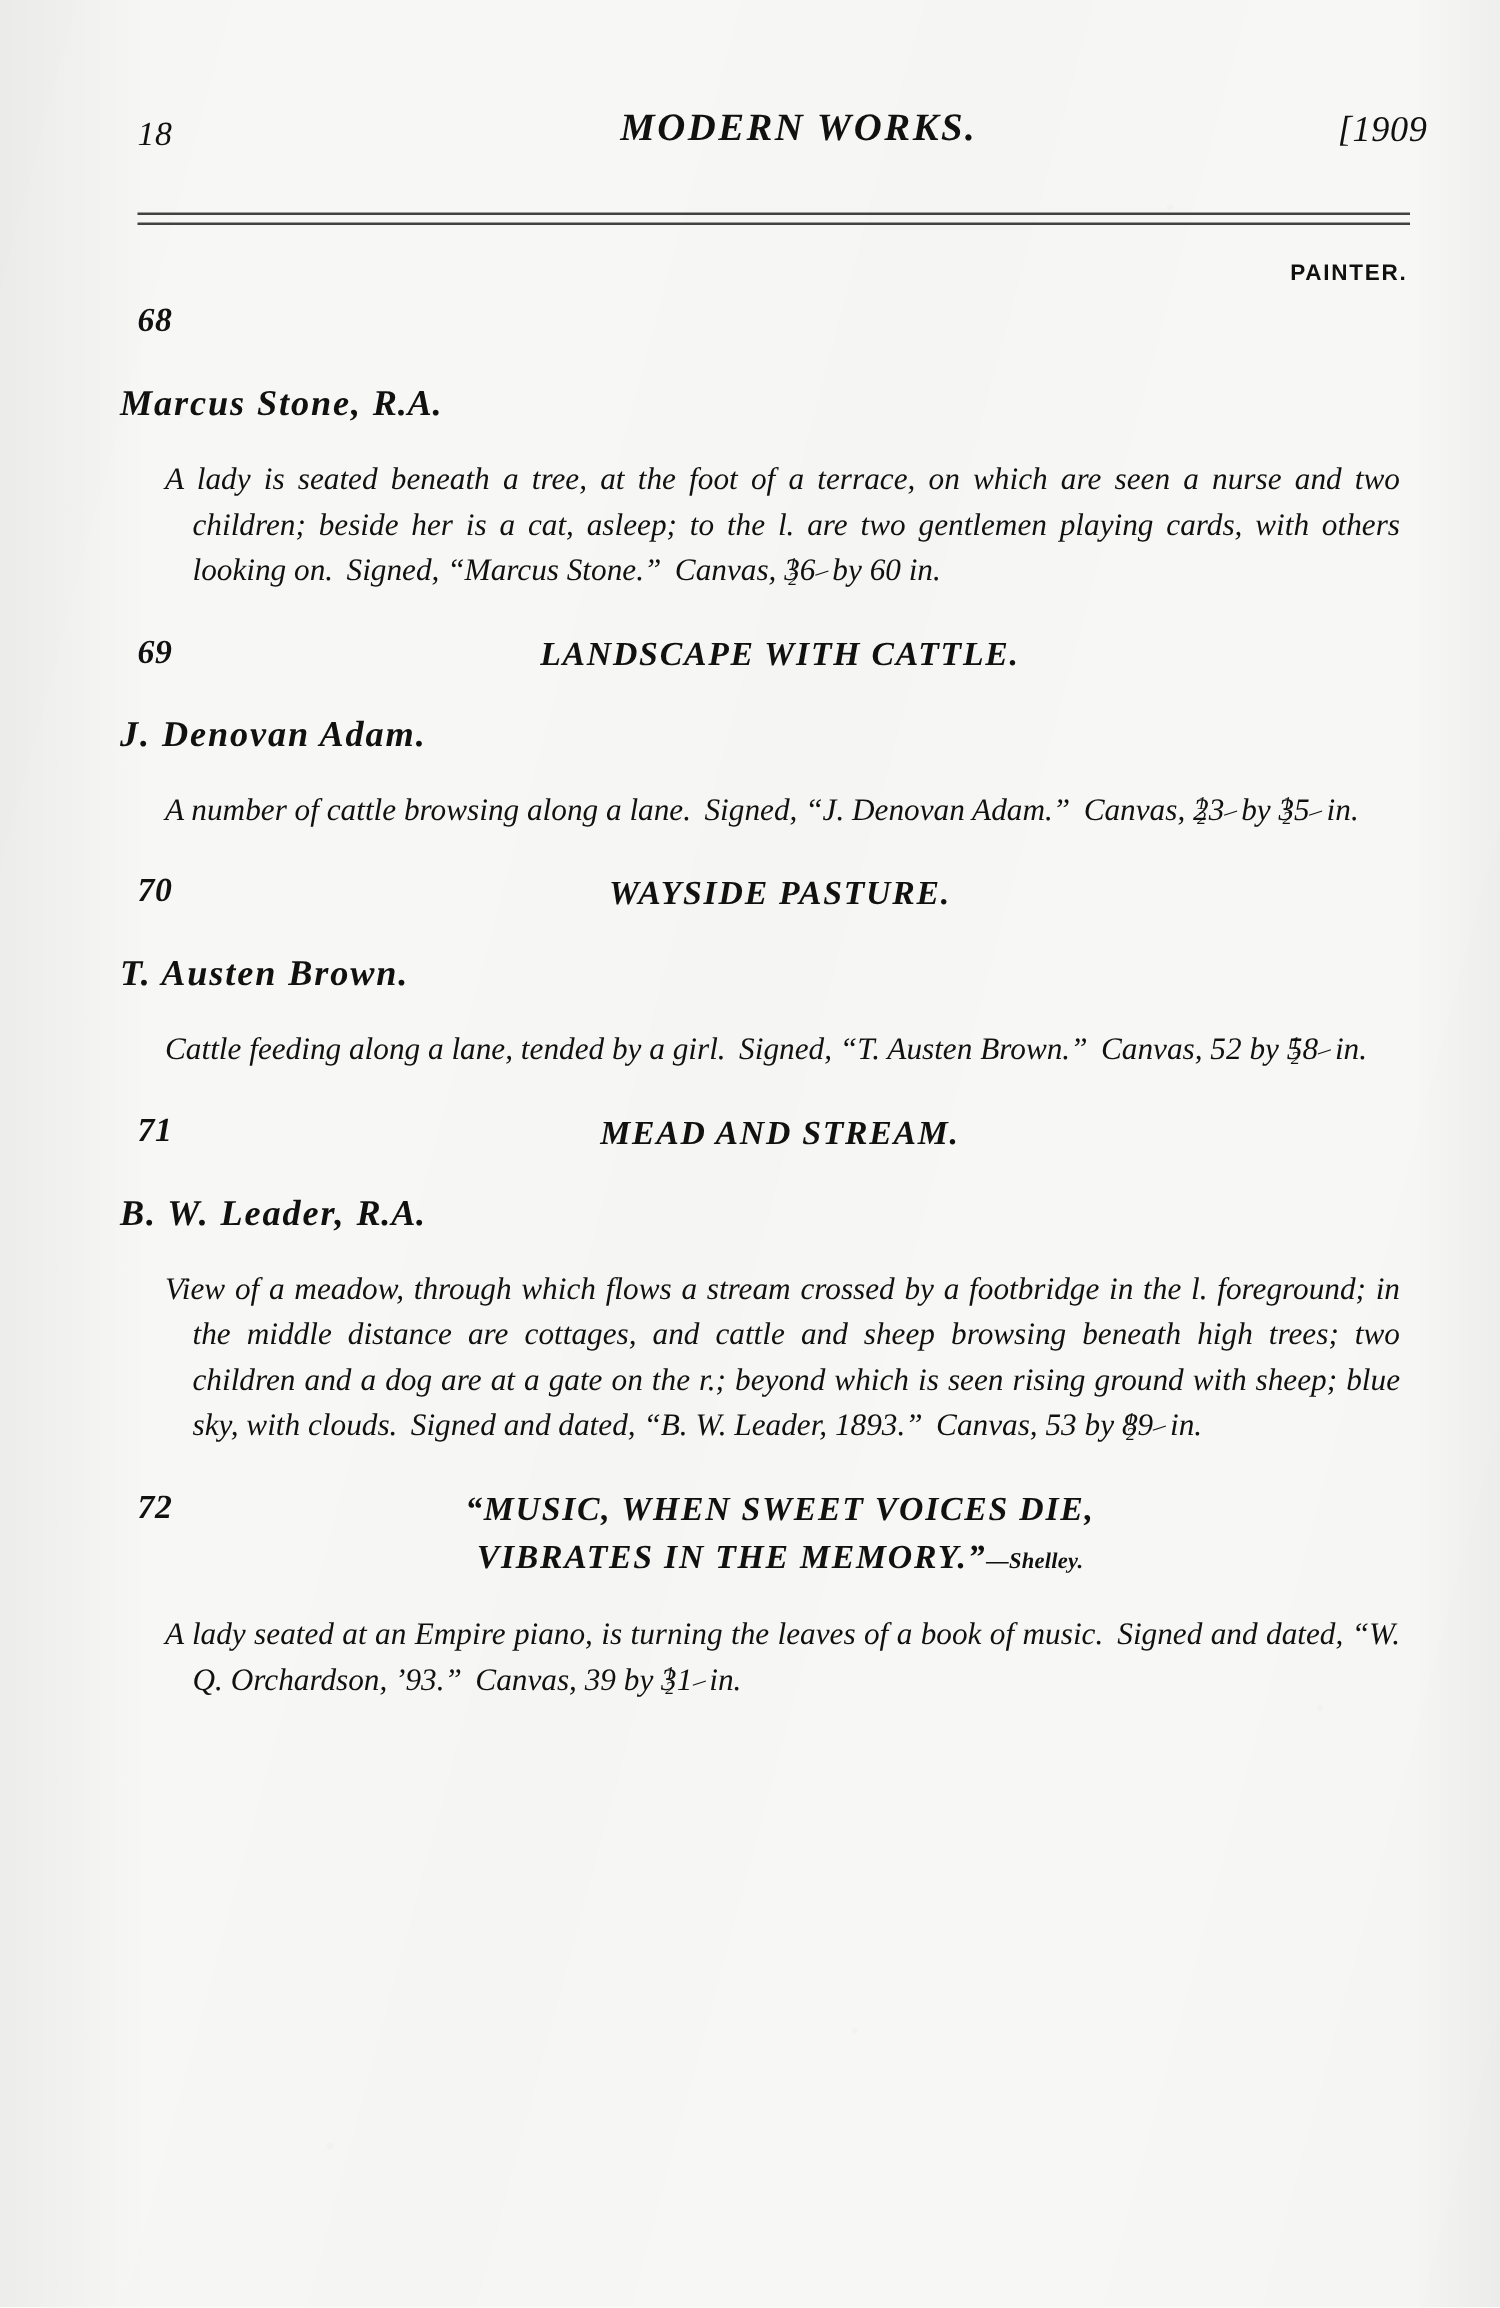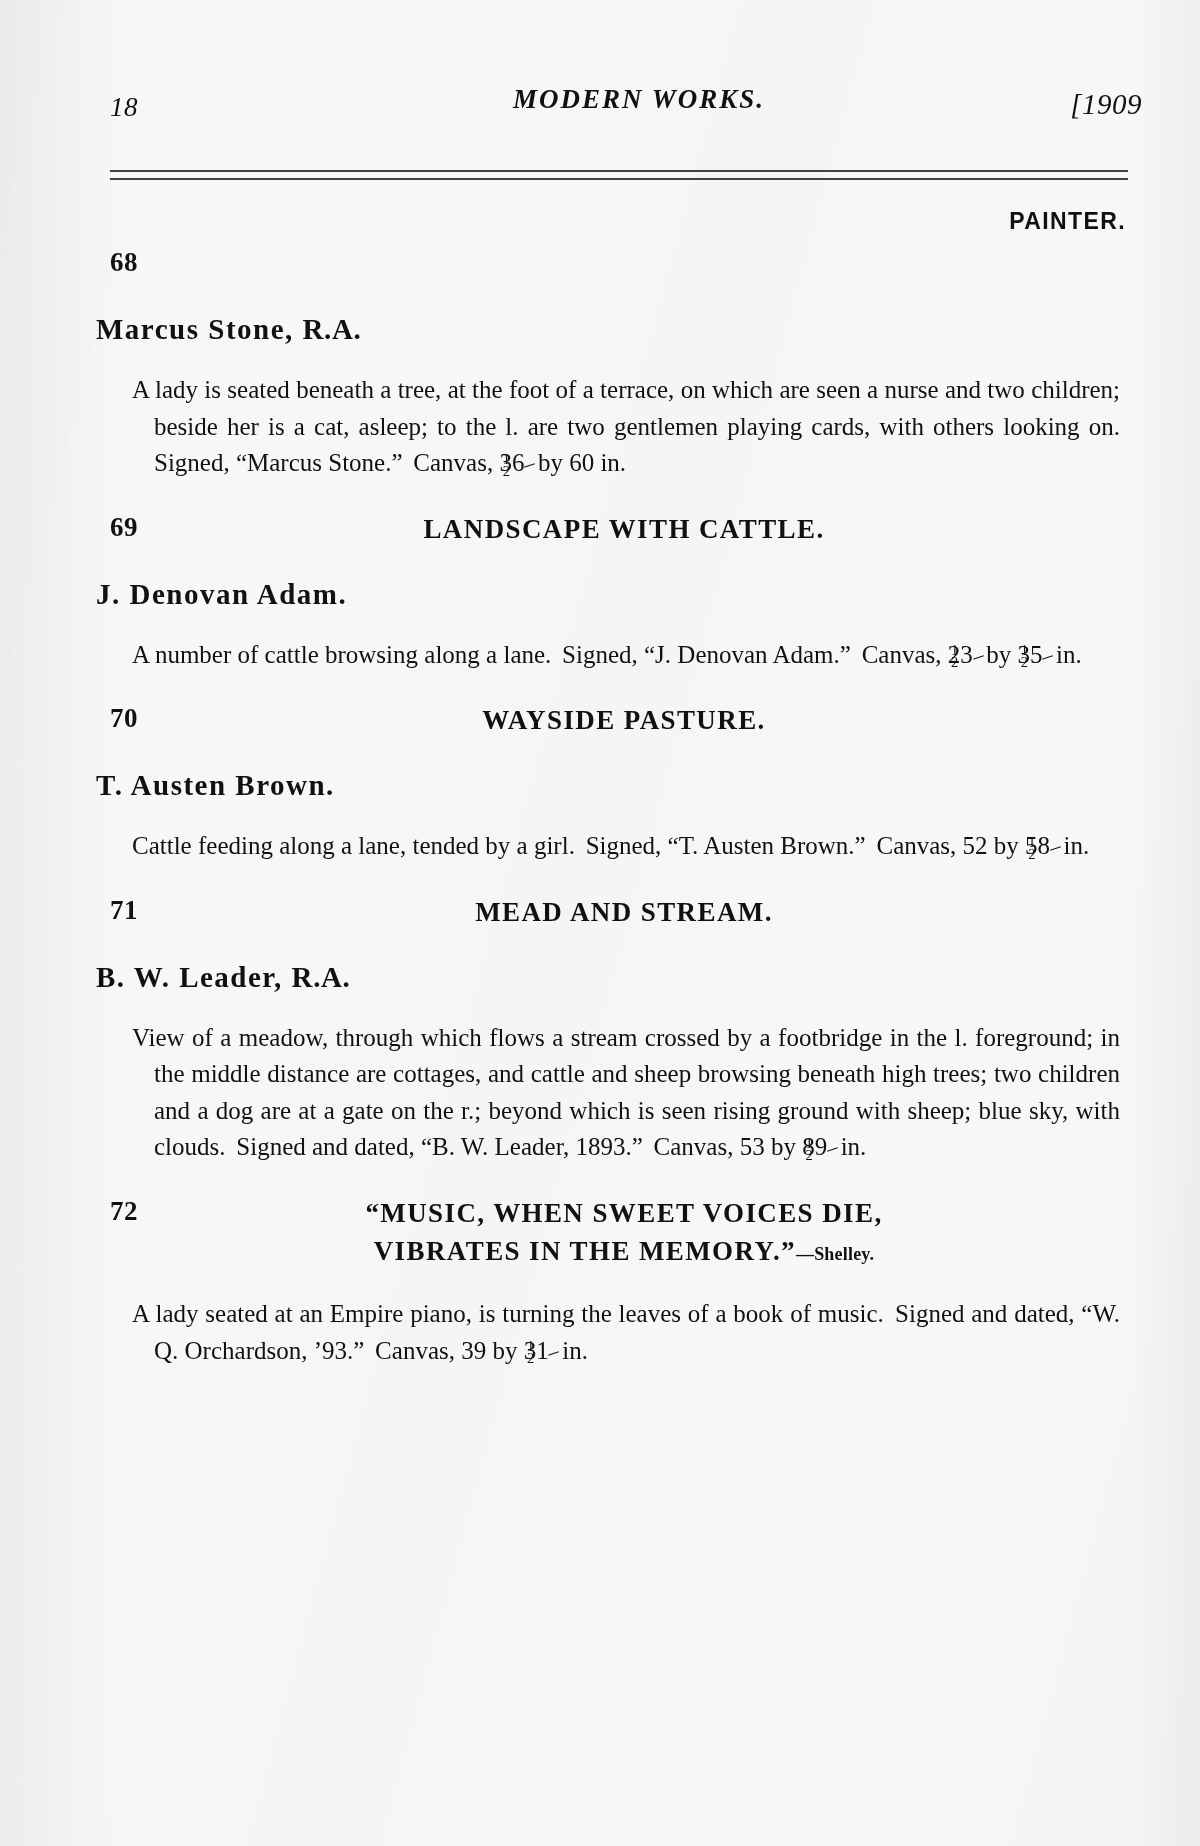--- a/index.html
+++ b/index.html
@@ -71,21 +71,21 @@
     left: 14px;
     top: 8px;
     font-size: 27px;
     letter-spacing: .5px;
   }
   .head-title {
     position: absolute;
     left: 0; right: 0;
     top: 0;
     text-align: center;
-    font-size: 27px;
+    font-size: 31px;
     font-weight: 700;
     letter-spacing: 2.0px;
     padding-left: 40px;
   }
   .head-year {
     position: absolute;
     right: 0;
     top: 4px;
     font-size: 29px;
     letter-spacing: .5px;
@@ -96,31 +96,32 @@
     height: 6px;
     border-top: 2px solid #2a2a2a;
     border-bottom: 2px solid #2a2a2a;
     opacity: .88;
   }
 
   
   .column-label {
     text-align: right;
     font-family: "Liberation Sans", "DejaVu Sans", sans-serif;
-    font-size: 23px;
+    font-size: 18px;
     font-weight: 700;
     letter-spacing: 1.4px;
     margin-top: 28px;
     padding-right: 16px;
   }
 
   
   .lot {
     position: relative;
     margin-top: 10px;
+    font-style: italic;
   }
   .lot + .lot { margin-top: 28px; }
 
   .lot-head {
     position: relative;
     min-height: 46px;
   }
   .lot-number {
     position: absolute;
     left: 14px;

